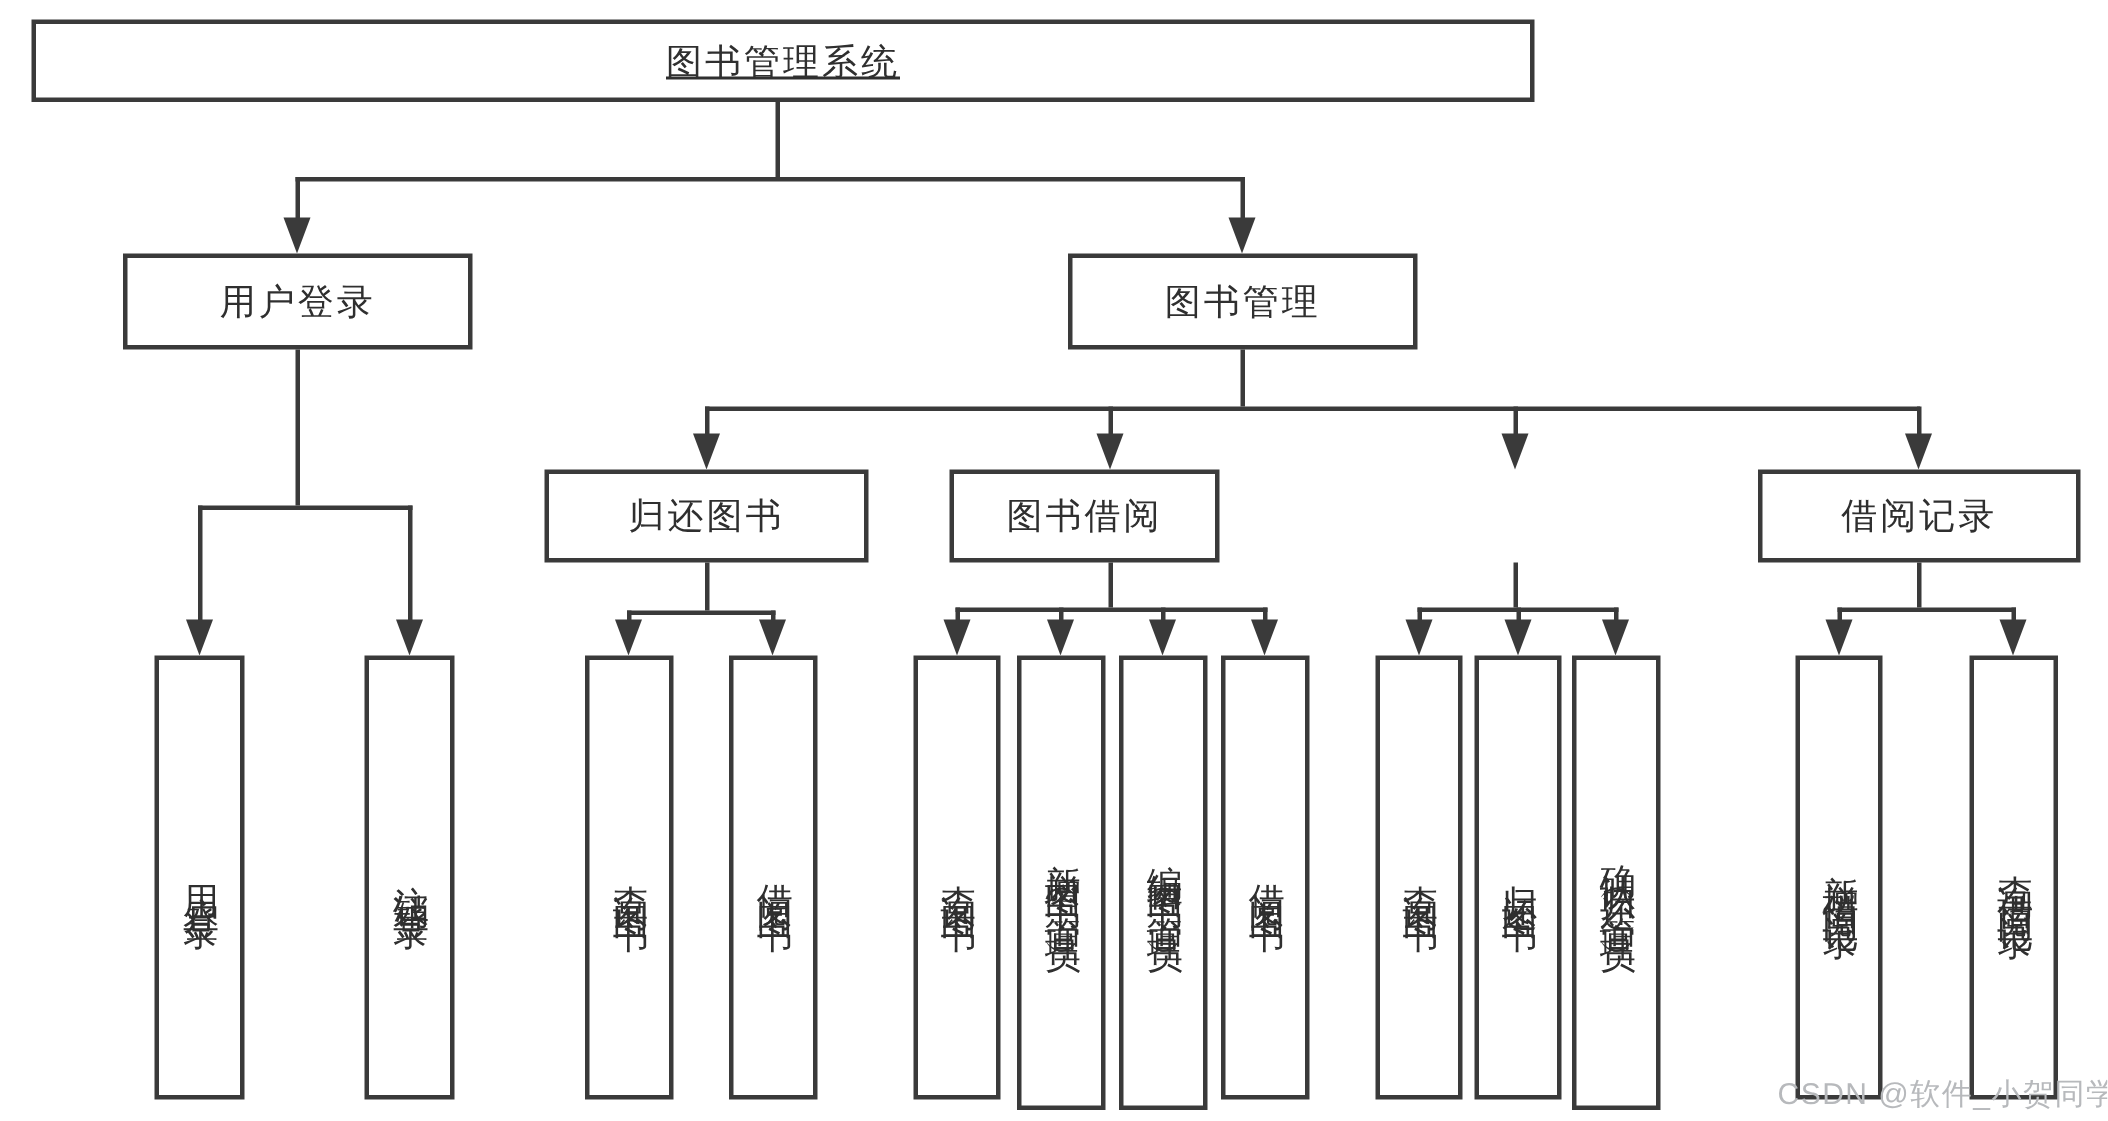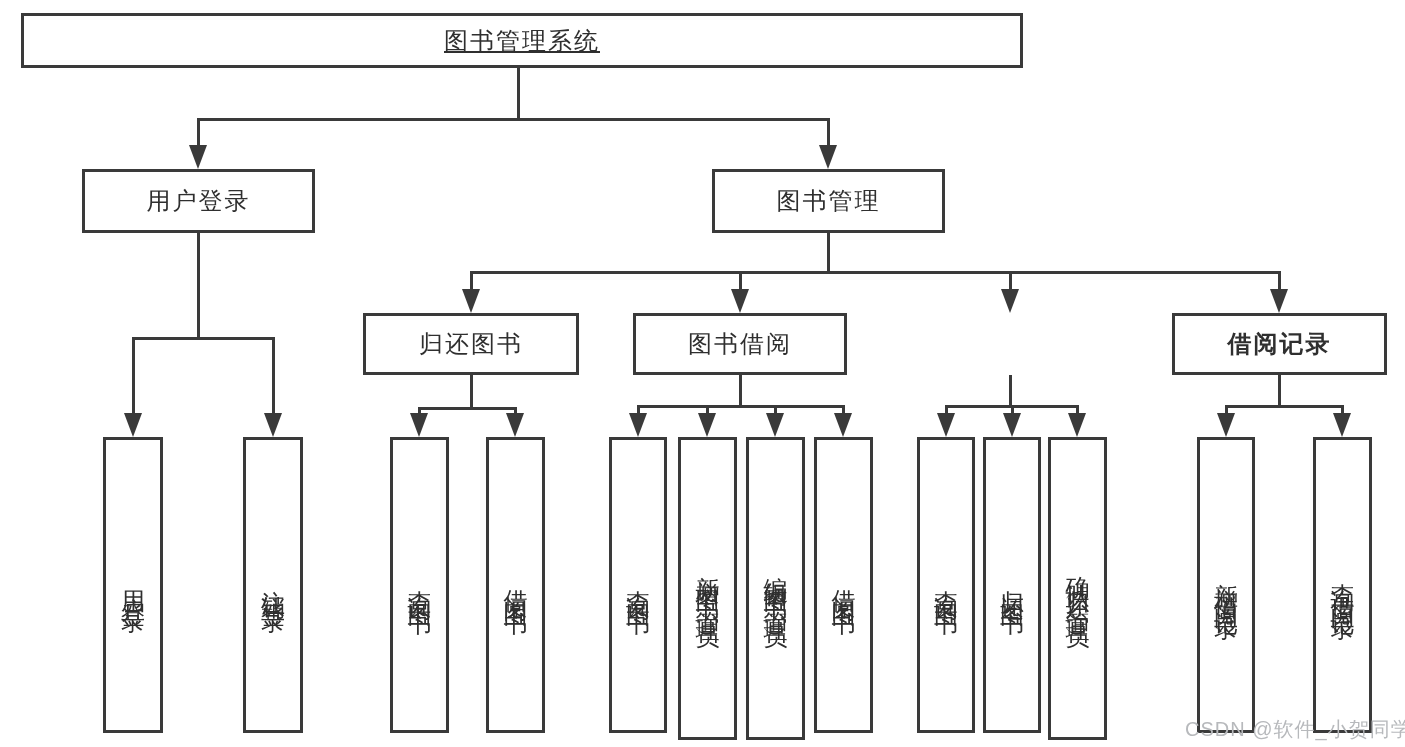--- a/index.html
+++ b/index.html
@@ -67,24 +67,24 @@
   <div class="vline" style="left:1009px;top:271px;height:20px;"></div>
   <div class="vline" style="left:1278px;top:271px;height:20px;"></div>
   <div class="arr" style="left:462px;top:289px;"></div>
   <div class="arr" style="left:731px;top:289px;"></div>
   <div class="arr" style="left:1001px;top:289px;"></div>
   <div class="arr" style="left:1270px;top:289px;"></div>
 
   <div class="hbox" style="left:363px;top:313px;width:216px;height:62px;">
     <span>归还图书</span>
   </div>
-  <div class="hbox" style="left:633px;top:313px;width:214px;height:62px;">
+  <div class="hbox" style="left:633px;top:313px;width:180px;height:62px;">
     <span>图书借阅</span>
   </div>
-  <div class="hbox" style="left:1172px;top:313px;width:215px;height:62px;font-weight:bold;">
+  <div class="hbox" style="left:1172px;top:313px;width:215px;height:62px;">
     <span>借阅记录</span>
   </div>
 
   <div class="vline" style="left:470px;top:375px;height:32px;"></div>
   <div class="hline" style="left:418px;top:407px;width:99px;"></div>
   <div class="vline" style="left:418px;top:407px;height:8px;"></div>
   <div class="vline" style="left:514px;top:407px;height:8px;"></div>
   <div class="arr" style="left:410px;top:413px;"></div>
   <div class="arr" style="left:506px;top:413px;"></div>
 

